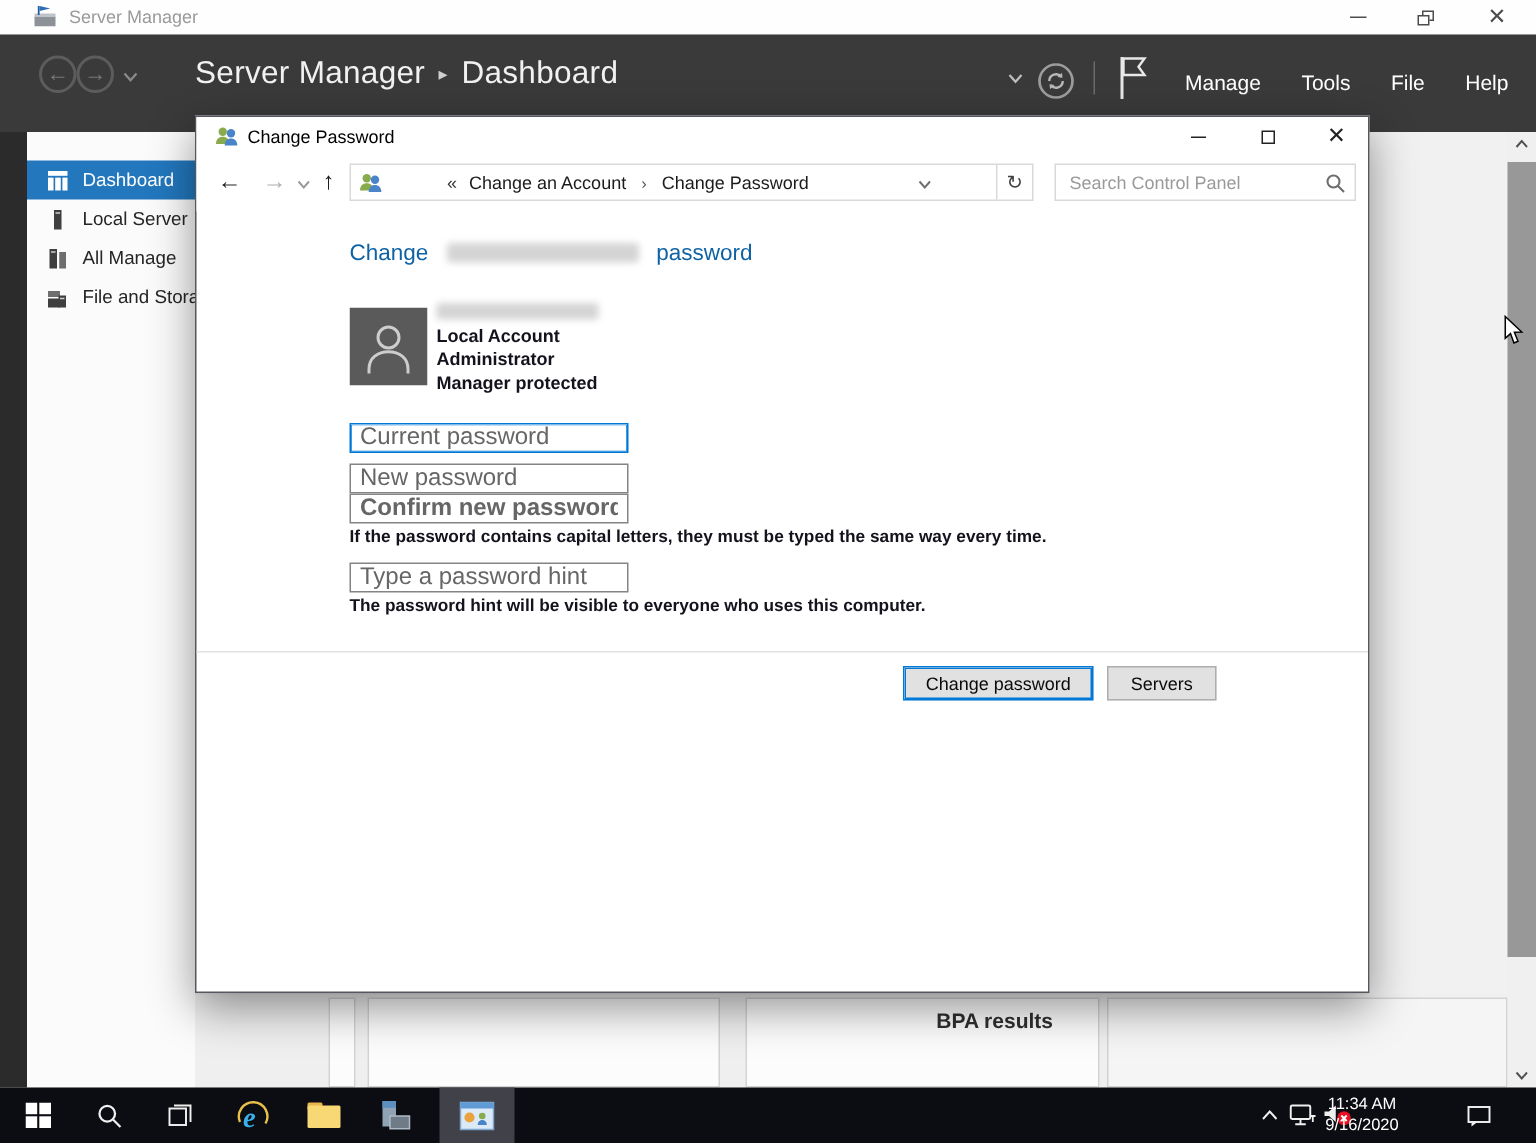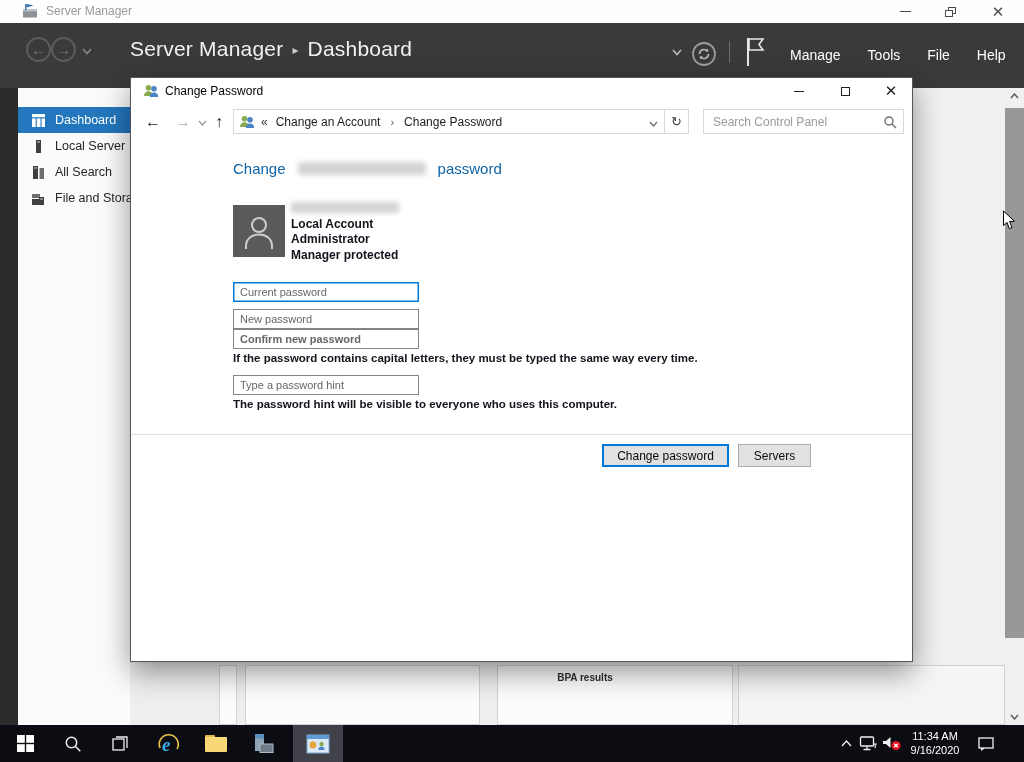--- a/index.html
+++ b/index.html
@@ -38,22 +38,22 @@
   .side-item .ic { width:15px; height:15px; flex:0 0 15px; }
 
   
   .right-area { position:absolute; left:913px; top:88px; width:92px; height:637px; background:#f1f1f1; }
   .welcome-panel { position:absolute; left:916px; top:142px; width:68px; height:274px; background:#ffffff; border:1px solid #c9c9c9; }
   .hide-btn { position:absolute; left:0; bottom:12px; width:100%; text-align:center; font-size:12px; color:#454545; cursor:default; }
 
   
   .bottom-strip { position:absolute; left:130px; top:663px; width:875px; height:62px; background:#efefef; }
   .bs-panel { position:absolute; top:2px; height:60px; background:#fcfcfc; border:1px solid #d2d2d2; }
-  .bpa-label { position:absolute; top:6px; left:0; width:100%; text-align:center; transform:translateX(-30px);
-               font-size:10px; color:#2f2f2f; font-weight:600; }
+  .bpa-label { position:absolute; top:6px; left:0; width:100%; text-align:right; transform:translateX(-30px);
+               font-size:14px; color:#2f2f2f; font-weight:600; }
 
   
   .scrollbar { position:absolute; left:1005px; top:88px; width:19px; height:637px; background:#f0f0f0; }
   .sb-btn { position:absolute; left:0; width:19px; height:16px; display:flex; align-items:center; justify-content:center; }
   .sb-thumb { position:absolute; left:0; top:20px; width:19px; height:530px; background:#989898; }
 
   
   .dialog { position:absolute; left:130px; top:77px; width:783px; height:585px; background:#ffffff;
             border:1px solid #54585e; box-shadow:0 10px 28px rgba(0,0,0,.42); }
   .dlg-titlebar { position:absolute; left:0; top:0; width:100%; height:26px; background:#ffffff; }
@@ -61,21 +61,21 @@
   .dlg-title-text { position:absolute; left:34px; top:6px; font-size:12px; color:#000000; }
   .dlg-btn { position:absolute; top:3px; width:32px; height:20px; display:flex; align-items:center; justify-content:center; }
   .dlg-min { width:10px; height:1px; background:#222; }
   .dlg-max { width:9px; height:9px; border:1px solid #222; }
   .dlg-x { font-size:15px; color:#222; line-height:14px; }
 
   .dlg-toolbar { position:absolute; left:0; top:26px; width:100%; height:37px; background:#ffffff; }
   .tb-arrow { position:absolute; top:9px; font-size:16px; color:#1f1f1f; }
   .tb-arrow.dis { color:#b0b0b0; }
   .addr-box { position:absolute; left:102px; top:5px; width:456px; height:25px; border:1px solid #d9d9d9;
-              display:flex; align-items:center; background:#fff; }
+              display:flex; align-items:center; background:#fff;gap:37px; }
   .addr-icon { width:16px; height:16px; margin:0 6px 0 5px; flex:0 0 16px; }
   .addr-text { font-size:12px; color:#1c1c1c; flex:1 1 auto; white-space:nowrap; overflow:hidden; }
   .addr-text .guill { padding-right:8px; color:#333; }
   .addr-text .csep { padding:0 10px; color:#555; font-size:11px; }
   .addr-caret { flex:0 0 22px; text-align:center; }
   .addr-refresh { flex:0 0 24px; border-left:1px solid #d9d9d9; height:100%; display:flex; align-items:center; justify-content:center;
                   font-size:13px; color:#3f3f3f; }
   .search-box { position:absolute; left:572px; top:5px; width:201px; height:25px; border:1px solid #d9d9d9;
                 display:flex; align-items:center; padding:0 6px 0 9px; background:#fff; }
   .search-box input { border:none; outline:none; flex:1 1 auto; font-size:12px; color:#333; min-width:0;
@@ -84,38 +84,38 @@
 
   .dlg-heading { position:absolute; left:102px; top:82px; font-size:15px; color:#0f63a5; display:flex; align-items:center; }
   .redact { background:#d4d4d4; border-radius:2px; filter:blur(2.5px); display:inline-block; }
   .redact.lg { width:128px; height:13px; margin:0 12px; }
   .redact.sm { position:absolute; left:160px; top:124px; width:108px; height:11px; }
 
   .avatar { position:absolute; left:102px; top:127px; width:52px; height:52px; }
   .acct-lines { position:absolute; left:160px; top:139px; font-size:12px; font-weight:600; color:#13131d; line-height:15.3px; }
 
   .field { position:absolute; left:102px; width:186px; height:20px; border:1px solid #848484; background:#fff;
-           font-size:11px; color:#444; padding:0 6px; outline:none; font-family:"Liberation Sans",sans-serif; }
+           font-size:16px; color:#444; padding:0 6px; outline:none; font-family:"Liberation Sans",sans-serif; }
   .field::placeholder { color:#666; }
   .field.focused { border:1px solid #0078d7; box-shadow:inset 0 0 0 .5px #0078d7; }
   .caption { position:absolute; left:102px; font-size:11.5px; font-weight:600; color:#13131d; white-space:nowrap; }
 
   .dlg-sep { position:absolute; left:0; top:356px; width:100%; height:1px; background:#e2e2e2; }
   .btn { position:absolute; top:366px; height:23px; background:#e1e1e1; font-size:12px; color:#0a0a0a;
          display:flex; align-items:center; justify-content:center; font-family:"Liberation Sans",sans-serif; }
   .btn-primary { left:471px; width:127px; border:1px solid #0078d7; box-shadow:inset 0 0 0 1px #0078d7; }
   .btn-cancel { left:607px; width:73px; border:1px solid #adadad; }
 
   
   .taskbar { position:absolute; left:0; top:725px; width:1024px; height:37px; background:#0c0c13; z-index:40; }
   .tb-icon { position:absolute; top:0; width:34px; height:37px; display:flex; align-items:center; justify-content:center; }
   .tb-active { position:absolute; left:293px; top:0; width:50px; height:37px; background:#41414a;
                display:flex; align-items:center; justify-content:center; }
   .tray { position:absolute; top:0; height:37px; display:flex; align-items:center; justify-content:center; }
-  .clock { position:absolute; left:905px; top:5px; width:60px; color:#ffffff; font-size:11px; line-height:13.5px; text-align:center; }
+  .clock { position:absolute; left:878px; top:5px; width:60px; color:#ffffff; font-size:11px; line-height:13.5px; text-align:center; }
 
   .cursor { position:absolute; left:1002px; top:210px; z-index:60; }
   .folder-ic { position:relative; width:22px; height:17px; }
   .folder-ic .tab { position:absolute; left:0; top:0; width:10px; height:5px; background:#e8b64c; border-radius:1px; }
   .folder-ic .body { position:absolute; left:0; top:2px; width:22px; height:15px; background:#f8d775; border-radius:1px; }
 </style>
 </head>
 <body>
 
 <div class="screen">
@@ -192,21 +192,21 @@
           <rect x="6" y="2.5" width="3" height="1" fill="#cfcfcf"></rect>
       </svg>
       <span>Local Server</span>
     </div>
     <div class="side-item">
       <svg class="ic" viewBox="0 0 15 15">
         <rect x="2" y="1" width="5" height="13" fill="#3f3f3f"></rect>
           <rect x="3" y="2.5" width="3" height="1" fill="#cfcfcf"></rect>
         <rect x="8.5" y="3" width="4.5" height="11" fill="#6e6e6e"></rect>
       </svg>
-      <span>All Search</span>
+      <span>All Manage</span>
     </div>
     <div class="side-item">
       <svg class="ic" viewBox="0 0 15 15">
         <rect x="1" y="3" width="8" height="4" fill="#6e6e6e"></rect>
           <rect x="1" y="8" width="8" height="6" fill="#3f3f3f"></rect>
         <rect x="8" y="6" width="5" height="8" fill="#3f3f3f"></rect>
           <rect x="9" y="7.5" width="3" height="1" fill="#cfcfcf"></rect>
       </svg>
       <span>File and Storag</span>
     </div>

